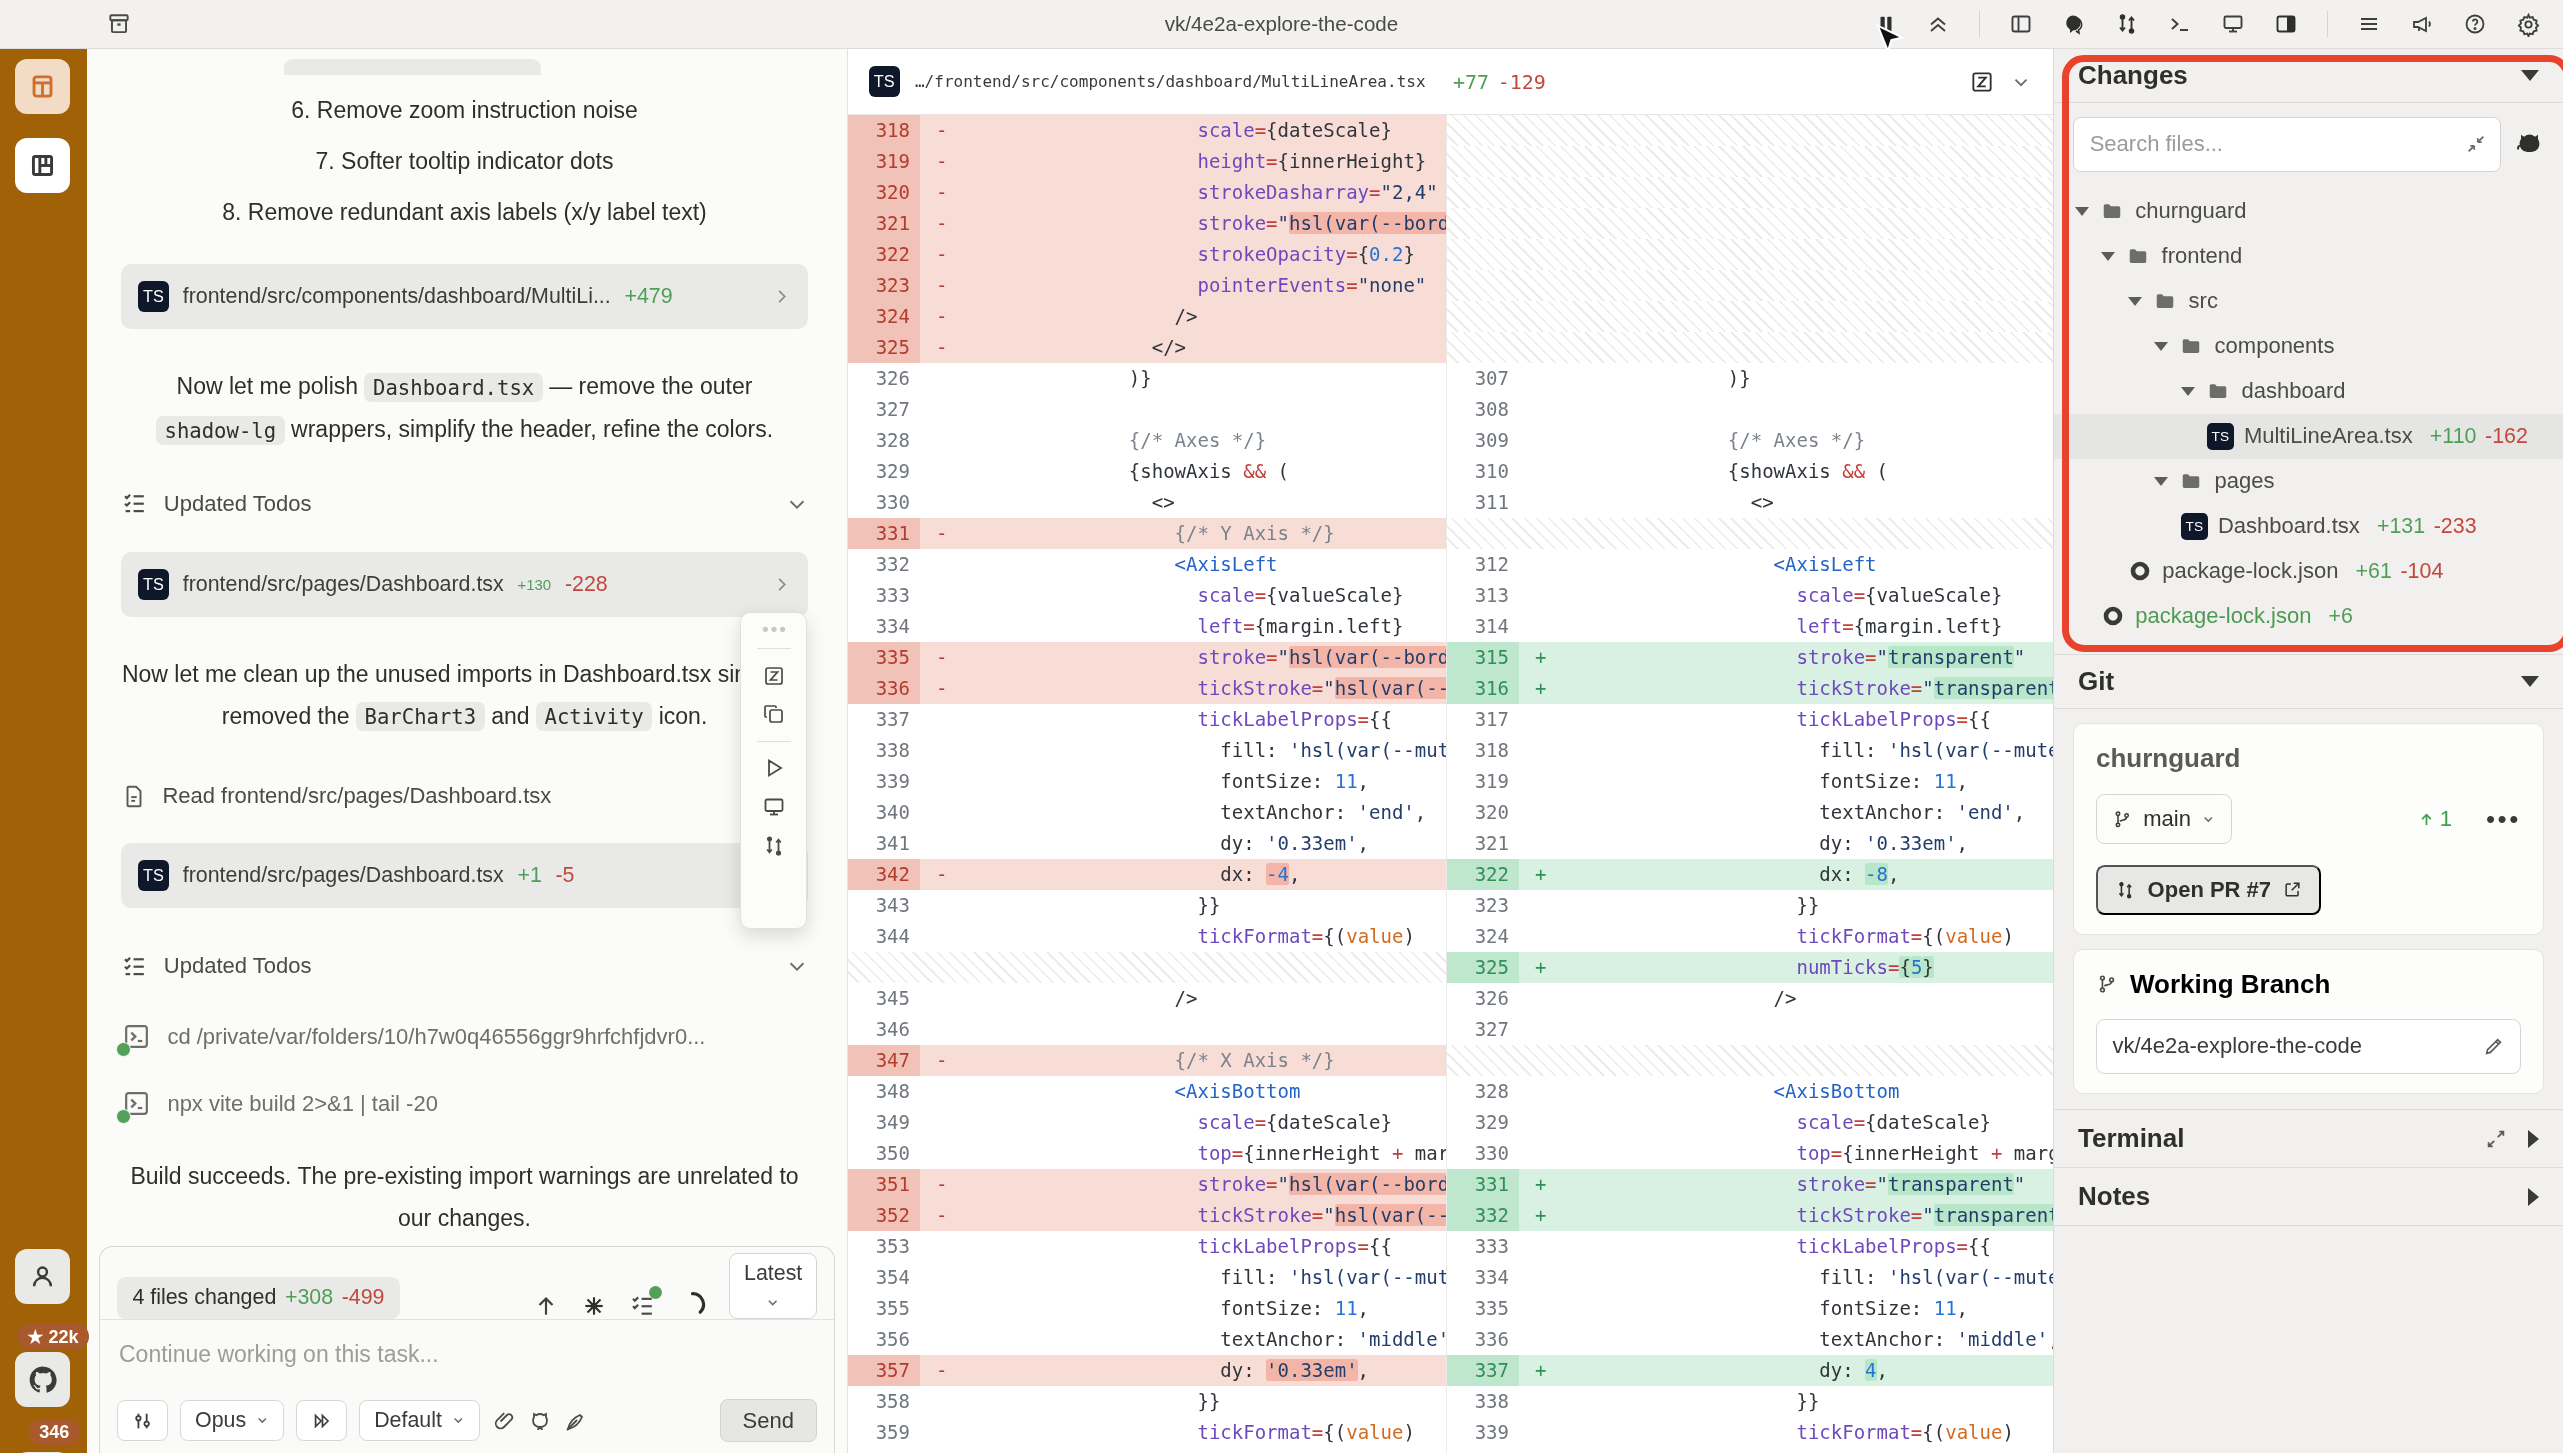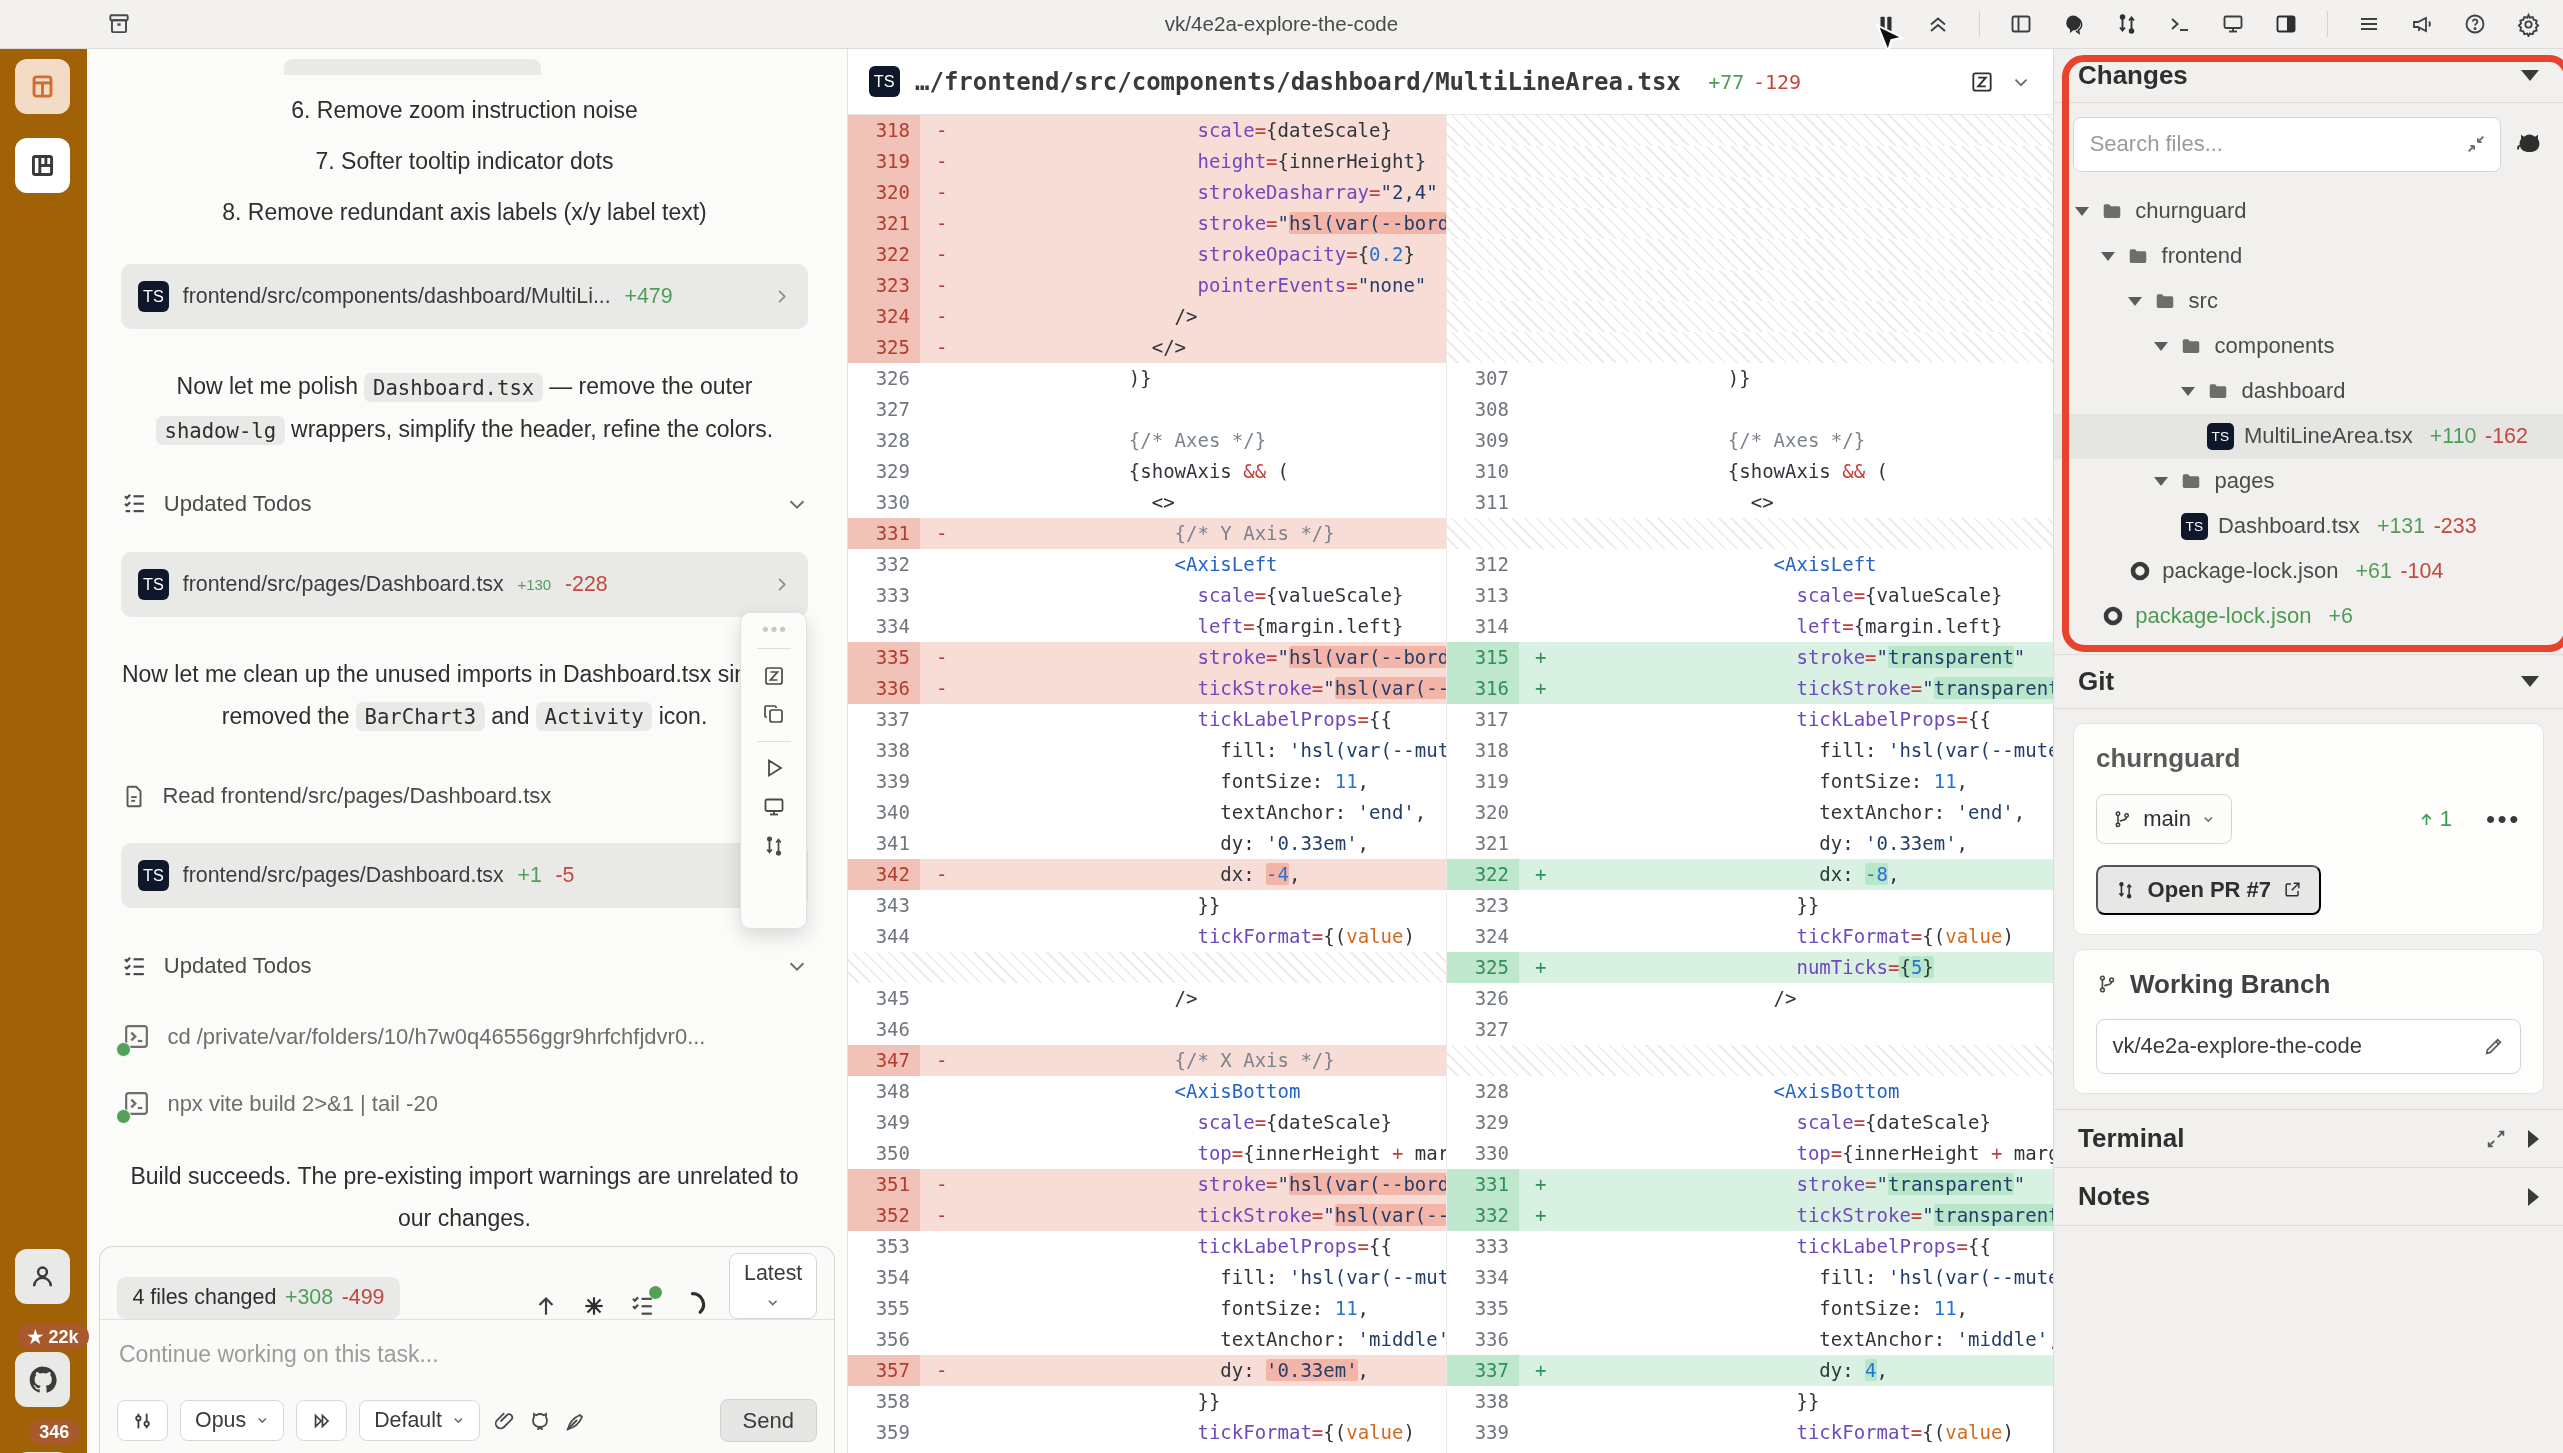--- a/index.html
+++ b/index.html
@@ -52,21 +52,21 @@
   .send-btn{margin-left:auto;background:#e6e6e5;border:0.9px solid #d2d2d1;border-radius:7.7px;height:43px;padding:8px 22px;font-size:22px;color:#3b3b3a;display:flex;align-items:center;cursor:pointer;}
   .todo-dot{position:absolute;right:-6px;top:-6px;width:13.7px;height:13.7px;border-radius:50%;background:#53a158;}
 
   
   .floatbar{position:absolute;left:740px;top:612px;width:65px;height:291px;background:#fcfcfb;border:0.9px solid #e2e1e0;border-radius:10.3px;box-shadow:0 6.9px 19px rgba(0,0,0,.14);z-index:5;display:flex;flex-direction:column;align-items:center;padding:12px 0;gap:14.6px;}
   .fb-sep{width:34px;height:0.9px;background:#e0dfde;}
 
   
   .diff{position:absolute;left:848px;top:49px;width:1205px;bottom:0;background:#fff;border-right:0.9px solid #dddcdb;}
   .diff-header{height:65px;border-bottom:0.9px solid #e7e6e5;display:flex;align-items:center;padding:0 20.6px;gap:15.4px;background:#fff;}
-  .diff-header .dpath{font-family:"DejaVu Sans Mono",monospace;font-size:24px;color:#3a3a39;font-weight:bold;}
+  .diff-header .dpath{font-family:"DejaVu Sans Mono",monospace;font-size:16px;color:#3a3a39;}
   .diff-header .dstats{font-family:"DejaVu Sans Mono",monospace;font-size:20px;margin-left:12px;display:flex;gap:8.6px;}
   .diff-body{position:absolute;top:66px;left:0;right:0;bottom:0;overflow:hidden;}
   .drow{display:flex;height:31px;}
   .dside{display:flex;overflow:hidden;background:#fff;}
   .dside.l{width:598px;flex:none;}
   .dside.r{flex:1;border-left:0.9px solid #ebeae9;}
   .dside.t-d{background:#f8dcd6;}
   .dside.t-a{background:#d9f1e2;}
   .dside.t-g{background:repeating-linear-gradient(45deg,#ffffff 0 6.9px,#ececeb 6.9px 8.6px);}
   .ln{width:62px;flex:none;text-align:right;padding-right:10.3px;font:19px/31px "DejaVu Sans Mono",monospace;color:#70767d;}
@@ -99,21 +99,21 @@
   .tree-stats{margin-left:6.9px;display:flex;gap:8.6px;font-size:21.4px;white-space:nowrap;}
   .tree .ts-badge{width:26.6px;height:26.6px;font-size:13.7px;border-radius:5.1px;}
   .name-green{color:#4e9a52;}
   .git-card{margin:13.7px 19px;background:#fdfdfc;border:0.9px solid #e3e3e2;border-radius:10.3px;padding:19px 22px;}
   .repo-name{font-size:26px;font-weight:bold;color:#5a5a58;}
   .git-row{margin-top:20.6px;display:flex;align-items:center;}
   .branch-btn{border:0.9px solid #d5d4d3;background:#fcfcfb;border-radius:8.6px;height:50px;display:flex;align-items:center;gap:10.3px;padding:0 15.4px;font-size:22px;color:#2f2f2e;cursor:pointer;}
   .ahead{margin-left:auto;color:#3f9e4f;font-size:22px;display:flex;align-items:center;gap:3.4px;}
   .dots{margin-left:34px;color:#3a3a38;font-size:26px;letter-spacing:2.6px;cursor:pointer;}
   .pr-btn{margin-top:20.6px;background:#e7e7e6;border-radius:8.6px;height:50px;display:inline-flex;align-items:center;gap:12px;padding:0 17px;font-size:22px;font-weight:bold;color:#2f2f2e;cursor:pointer;}
-  .wb-title{display:flex;align-items:center;gap:12px;font-size:26px;font-weight:bold;color:#404040;}
+  .wb-title{display:flex;align-items:center;gap:12px;font-size:26px;font-weight:bold;color:#000000;}
   .wb-input{margin-top:19px;height:53px;background:#fff;border:0.9px solid #d5d4d3;border-radius:8.6px;display:flex;align-items:center;padding:0 15.4px;font-size:22px;color:#3a3a39;}
   .rb-section{height:57px;display:flex;align-items:center;padding:0 24px;font-size:26px;font-weight:bold;color:#2f2f2e;border-top:0.9px solid #dcdbda;gap:20.6px;}
   .rb-section:last-of-type{border-bottom:0.9px solid #dcdbda;}
 
   
   .annotation{position:absolute;left:2062px;top:55px;width:495px;height:583px;border:7.7px solid #e8432c;border-radius:22px;pointer-events:none;z-index:9;}
   .cursor{position:absolute;left:1876px;top:24px;z-index:10;pointer-events:none;}
 </style>
 </head>
 <body>

